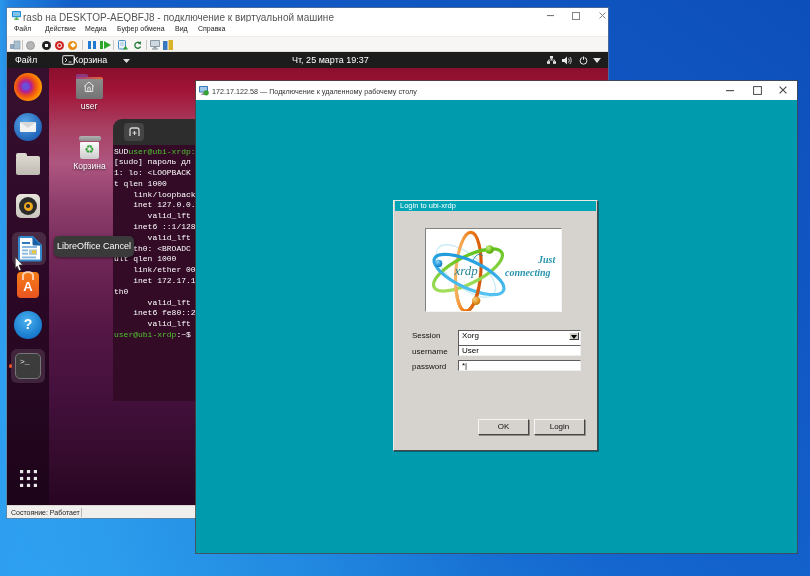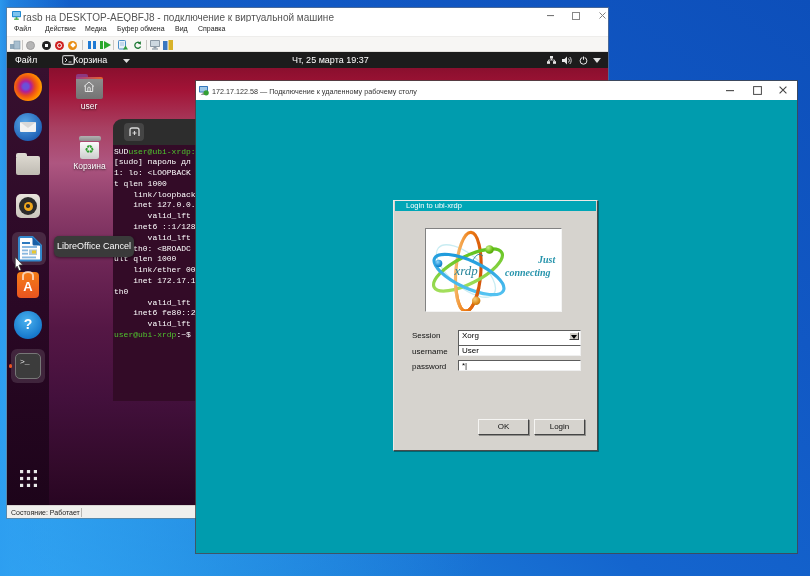--- a/index.html
+++ b/index.html
@@ -62,21 +62,21 @@
      box-shadow:0 0 0 1px rgba(70,70,70,.8); }
   #rdp-title { left:0; top:0; width:100%; height:19px; background:#fff; }
   #rdp-title .ttext { position:absolute; left:16px; top:5.5px; font-size:7.2px; color:#333; white-space:nowrap; }
 
   
   #dlg { left:197px; top:119px; width:205px; height:251px; background:#d6d3ce;
      border-top:1px solid #eceae7; border-left:1px solid #eceae7;
      border-right:1px solid #4a4a4a; border-bottom:1px solid #4a4a4a;
      box-shadow:1px 1px 0 rgba(0,0,0,.35); }
   #dlg-title { left:1px; top:0px; width:201px; height:10px; background:#00a6b6;
-     color:#fff; font-size:7.5px; line-height:10px; padding-left:11px; }
+     color:#fff; font-size:7.5px; line-height:10px; padding-left:5px; }
   #logo-panel { left:31px; top:27px; width:137px; height:84px; background:#fff;
      border-top:1px solid #828282; border-left:1px solid #828282;
      border-right:1px solid #f4f4f4; border-bottom:1px solid #f4f4f4; }
   .flabel { position:absolute; left:18px; font-size:8px; color:#111; }
   .field { position:absolute; left:64px; width:123px; height:11px; background:#fff;
      border-top:1px solid #5d5d5d; border-left:1px solid #5d5d5d;
      border-right:1px solid #efefef; border-bottom:1px solid #efefef;
      font-size:8px; color:#000; line-height:9px; padding-left:3px; }
   .btn { position:absolute; width:51px; height:16px; background:#d6d3ce;
      border-top:1px solid #f6f5f3; border-left:1px solid #f6f5f3;

